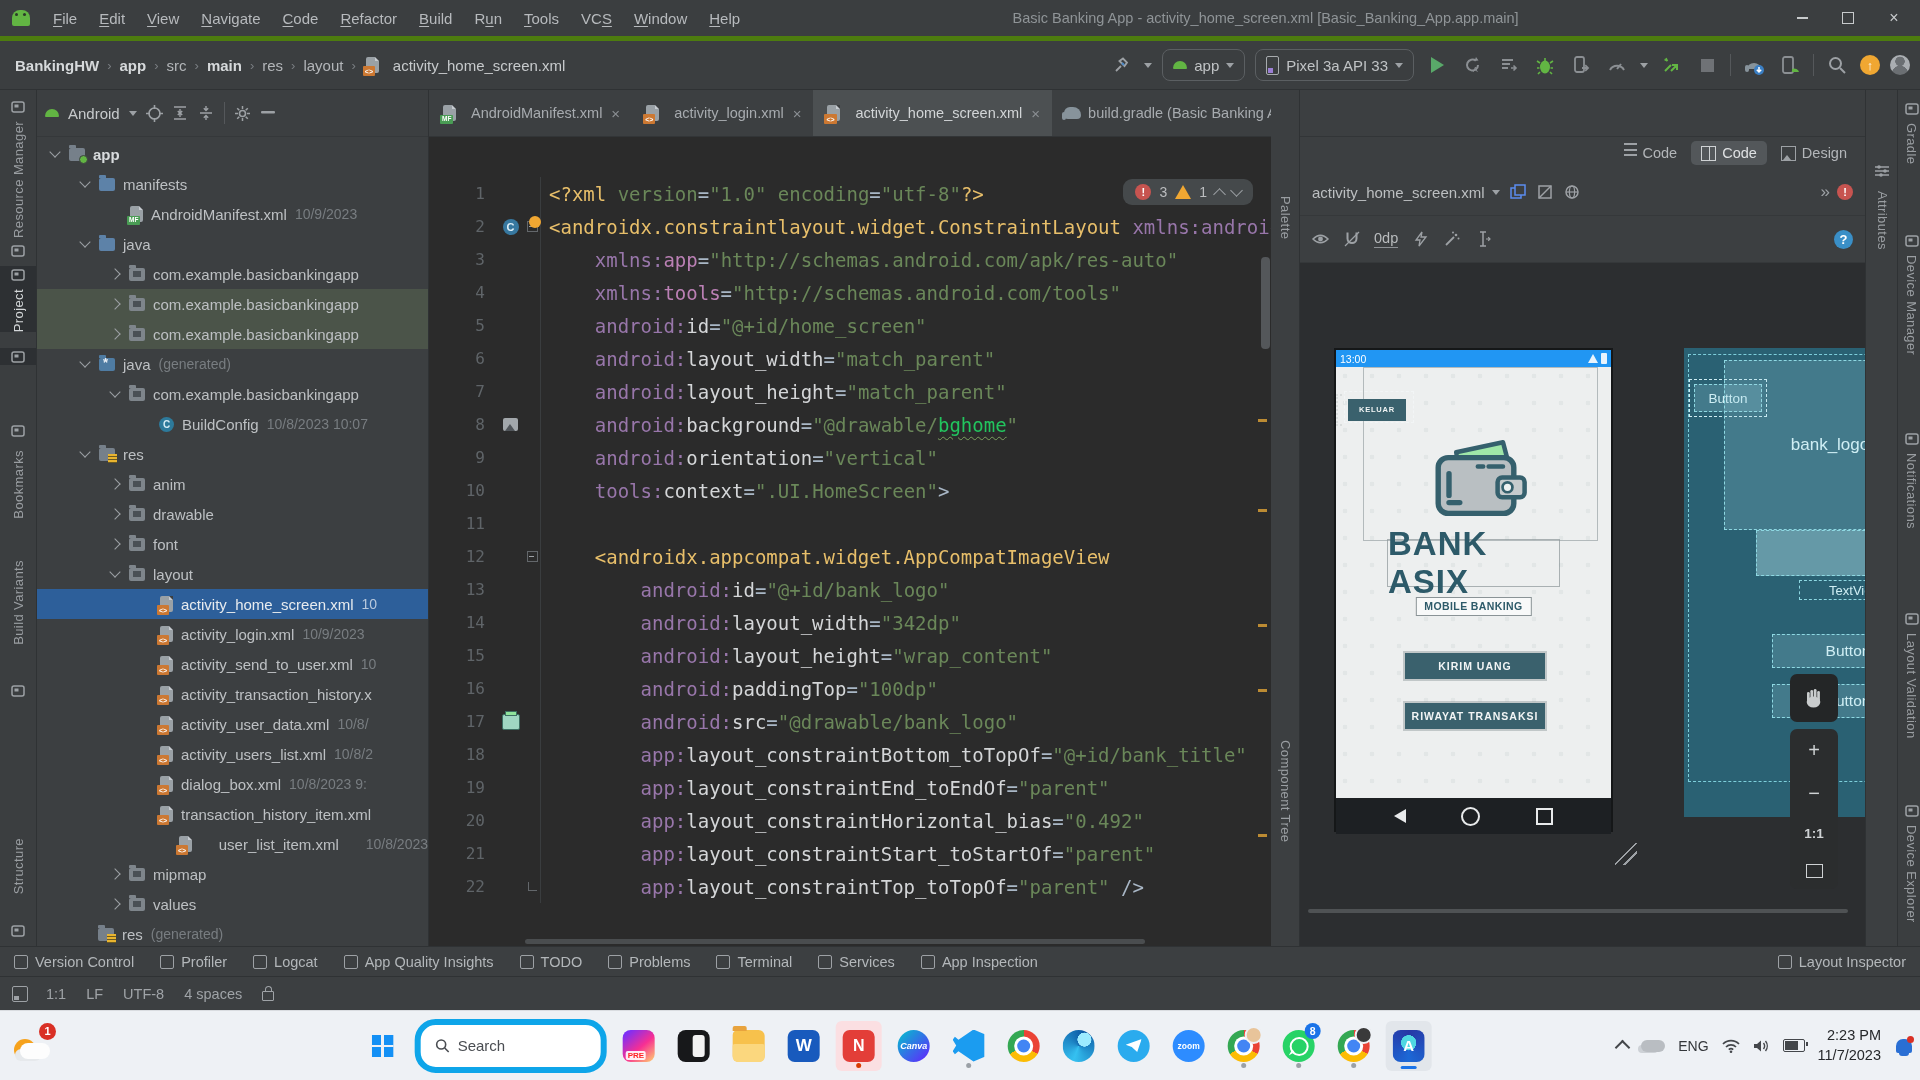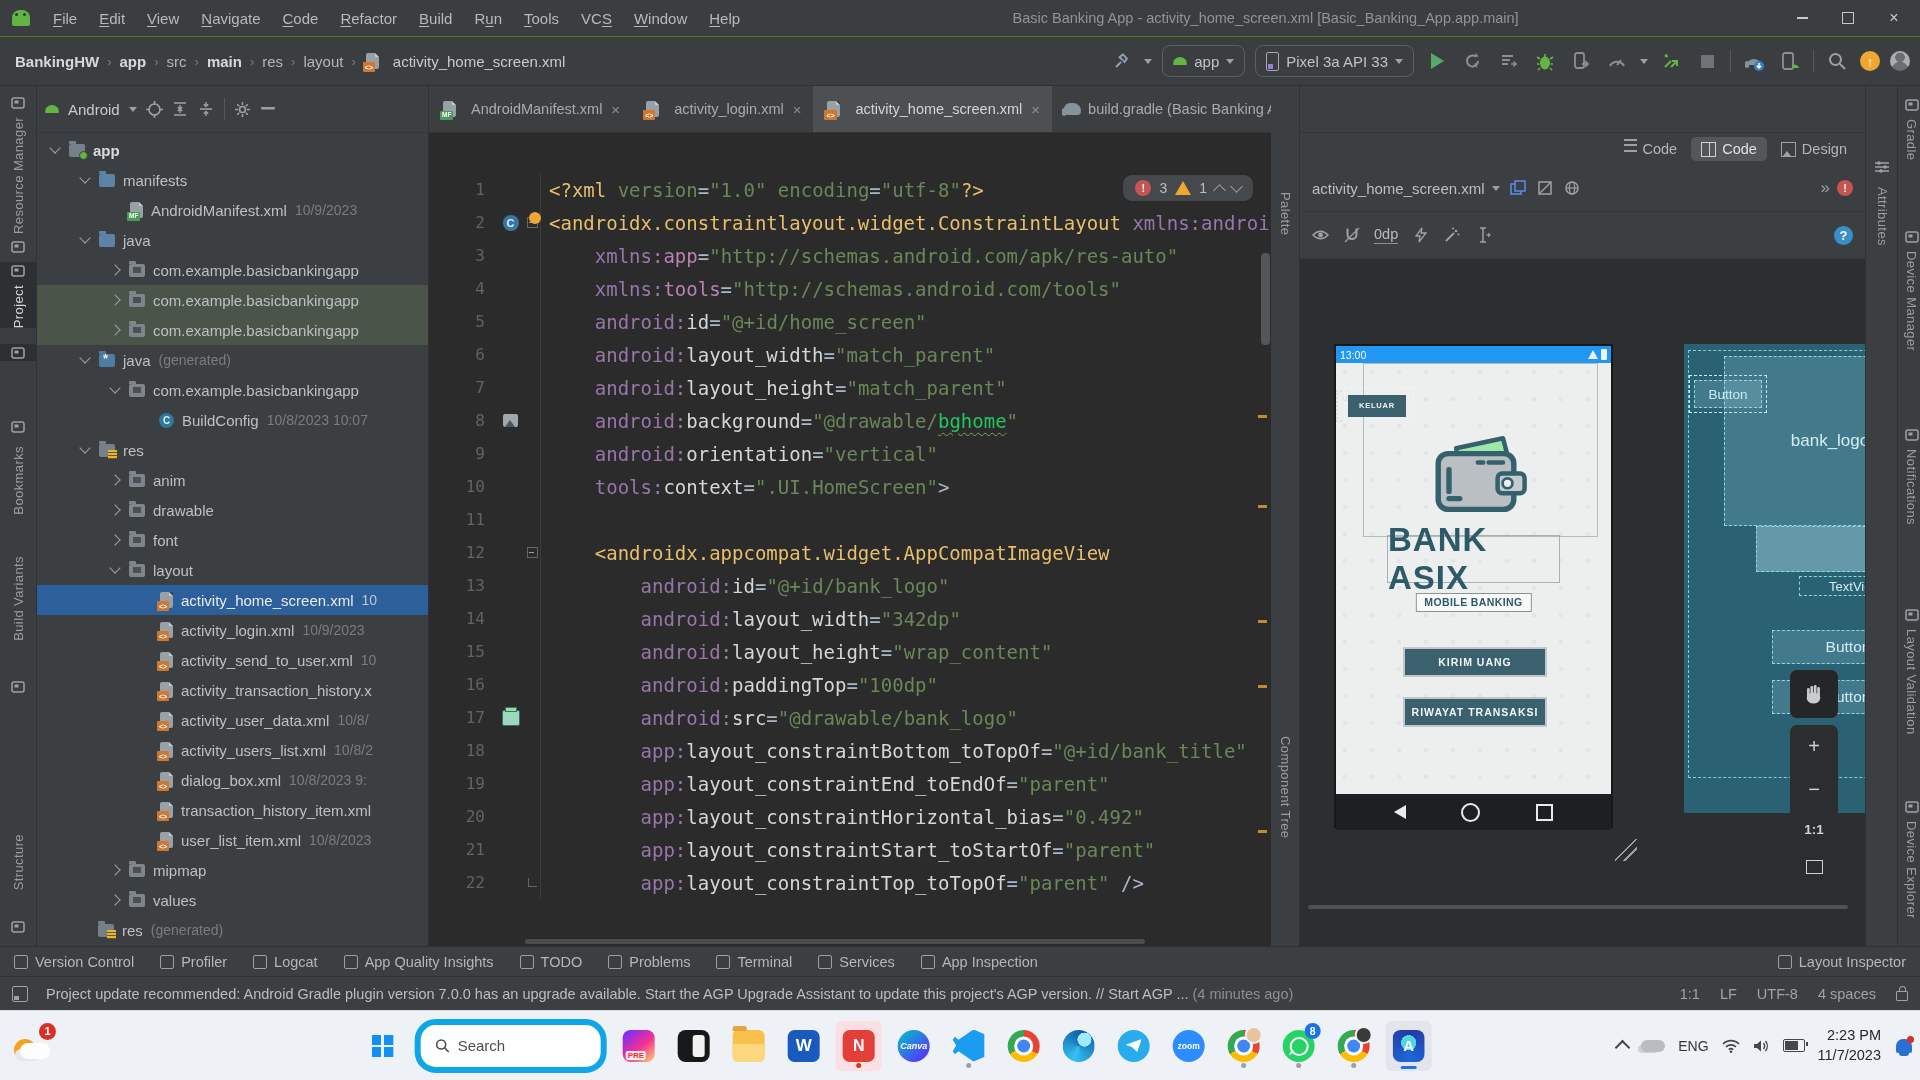--- a/index.html
+++ b/index.html
@@ -1,20 +1,20 @@
 <!DOCTYPE html>
 <html><head>
 <meta charset="utf-8">
 <style>
   html,body{margin:0;padding:0;background:#1e1f22;font-family:"Liberation Sans",sans-serif;}
   .app{position:relative;width:1920px;height:1080px;overflow:hidden;background:#3c3f41;color:#bbbdbf;
        display:flex;flex-direction:column;font-size:15px;}
   svg{display:block}
   
-  .titlebar{height:36px;flex:none;background:#3b3e40;display:flex;align-items:center;border-bottom:1px solid #4d7c0f;}
+  .titlebar{height:36px;flex:none;background:#3b3e40;display:flex;align-items:center;border-bottom:5px solid #4d7c0f;}
   .tb-logo{width:18px;height:16px;margin:0 14px 0 12px;flex:none;position:relative;background:#62b543;border-radius:8px 8px 2px 2px;}
   .tb-logo::after{content:"";position:absolute;top:3px;left:3px;width:3px;height:3px;background:#2b3a29;border-radius:50%;box-shadow:8px 0 0 #2b3a29;}
   .menubar{display:flex;gap:4px;}
   .menu-item{padding:3px 9px;color:#b7babd;cursor:default;border-radius:3px;}
   .menu-item u{text-decoration:underline;text-underline-offset:2px;}
   .win-title{flex:1;text-align:center;color:#8f9497;font-size:14.5px;white-space:nowrap;overflow:hidden;}
   .win-controls{display:flex;align-items:center;gap:6px;margin-right:6px;}
   .wc{width:40px;height:28px;display:flex;align-items:center;justify-content:center;color:#c7cacc;font-size:16px;}
   .wc .bar{width:11px;height:1.5px;background:#c7cacc;}
   .wc .box{width:10px;height:10px;border:1.5px solid #c7cacc;}
@@ -612,21 +612,21 @@
             <span class="chev none"></span>
             <span class="pg xml"></span>
             <span>dialog_box.xml</span>
             <span class="date">10/8/2023 9:</span>
           </div>
           <div class="trow" style="padding-left: 104px;">
             <span class="chev none"></span>
             <span class="pg xml"></span>
             <span>transaction_history_item.xml</span>
           </div>
-          <div class="trow" style="padding-left: 104px;">
+          <div class="trow" style="padding-left: 104px; justify-content: space-between;">
             <span class="chev none"></span>
             <span class="pg xml"></span>
             <span>user_list_item.xml</span>
             <span class="date">10/8/2023</span>
           </div>
           <div class="trow" style="padding-left: 74px;">
             <span class="chev closed"></span>
             <span class="ticon f-pkg"></span>
             <span>mipmap</span>
           </div>
@@ -1089,21 +1089,20 @@
       </span>
       <span class="spacer"></span>
       <span class="bitem">
         <span class="bico"></span>
         <span>Layout Inspector</span>
       </span>
     </div>
 
   <div class="sbar">
     <span class="sb-ic"></span>
-    <span class="sb-msg"><span>Project update recommended: Android Gradle plugin version 7.0.0 has an upgrade available. Start the AGP Upgrade Assistant to update this project's AGP version. // Start AGP ...</span> <span class="sb-ago">(4 minutes ago)</span></span>
     <span class="sb-meta">
       <span>1:1</span>
       <span>LF</span>
       <span>UTF-8</span>
       <span>4 spaces</span>
       <span class="lock"></span>
     </span>
   </div>
 
   <div class="taskbar">

